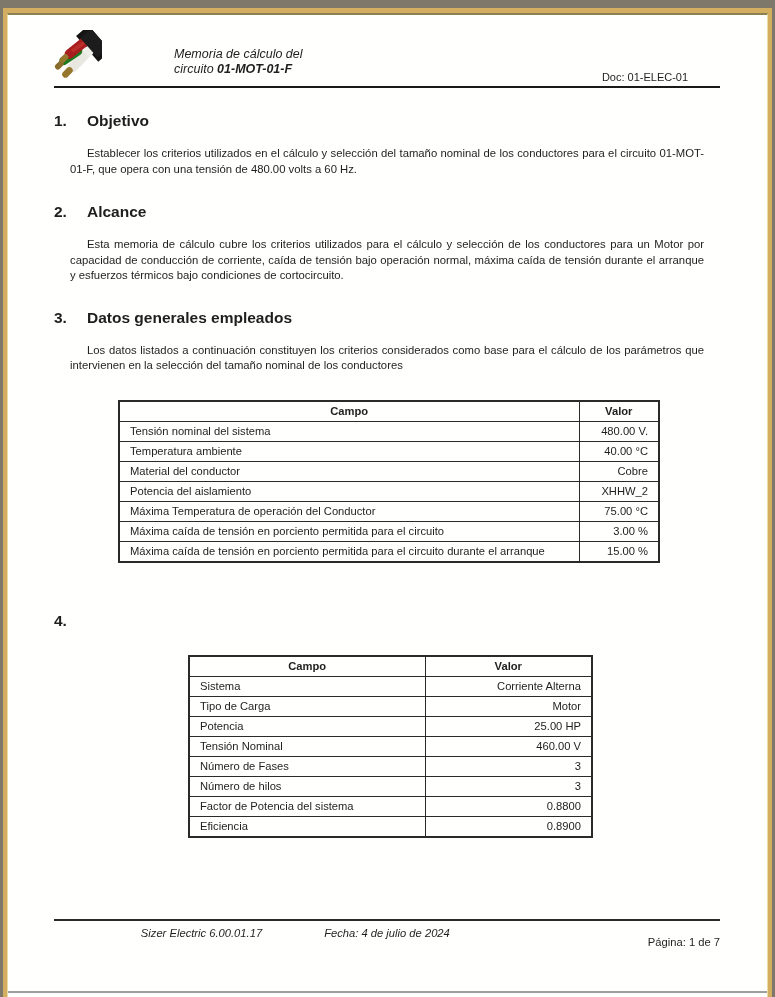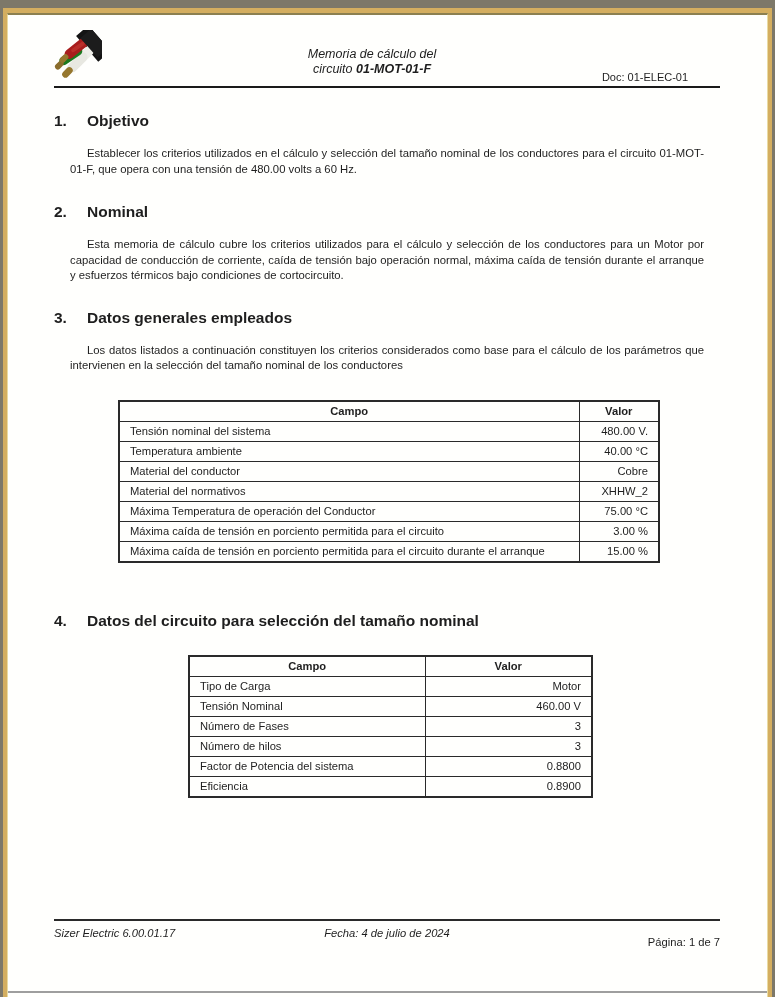--- a/index.html
+++ b/index.html
@@ -7,21 +7,21 @@
   .frame-outer{width:775px;height:997px;box-sizing:border-box;background:#7d7869;padding:8px 3px 0 3px;}
   .frame-gold{width:100%;height:100%;box-sizing:border-box;background:#d4ae60;padding:5px 4px 0 4px;}
   .page{position:relative;width:100%;height:100%;box-sizing:border-box;background:#fffffd;
         border-top:2px solid #8c8050;border-left:1px solid #e9dba2;border-right:1px solid #e9dba2;
         padding:15px 47px 0 46px;overflow:hidden;}
   .scan-line{position:absolute;left:0;right:0;bottom:4px;height:2px;background:#9e9e9e;}
 
   
   .doc-header{display:flex;align-items:flex-start;height:54px;border-bottom:2px solid #1a1a1a;padding-bottom:2px;}
   .logo-box{width:120px;height:54px;}
-  .title-box{flex:1;text-align:center;font-style:italic;font-size:12.5px;line-height:15px;padding-top:17px;}
+  .title-box{flex:1;text-align:left;font-style:italic;font-size:12.5px;line-height:15px;padding-top:17px;}
   .title-box .circuit{font-weight:bold;}
   .doc-box{width:150px;text-align:center;font-size:11px;align-self:flex-end;padding-bottom:1px;}
 
   
   .sec-heading{display:flex;font-size:15.5px;font-weight:bold;margin:0;}
   .sec-heading .num{width:33px;flex:none;}
   .h1{margin-top:24px;}
   .h2{margin-top:26px;}
   .h3{margin-top:25px;}
   .h4{margin-top:49px;}
@@ -36,21 +36,21 @@
   table.data td.val{text-align:right;}
   table.data{border:2px solid #2a2a2a;}
   .table1{margin:26px 0 0 64px;width:540px;}
   .table1 col.c1{width:460px;} .table1 col.c2{width:80px;}
   .table2{margin:25px 0 0 134px;width:403px;}
   .table2 col.c1{width:236px;} .table2 col.c2{width:167px;}
 
   
   .doc-footer{position:absolute;left:46px;right:47px;top:904px;border-top:2px solid #2a2a2a;padding-top:6px;
               display:flex;font-size:11.2px;}
-  .doc-footer .f-left{flex:1;text-align:left;font-style:italic;}
+  .doc-footer .f-left{flex:1;text-align:right;font-style:italic;}
   .doc-footer .f-center{flex:1.2;text-align:center;font-style:italic;}
   .doc-footer .f-right{flex:1;text-align:right;margin-top:9px;}
 </style>
 </head>
 <body>
 
 <div class="frame-outer">
 <div class="frame-gold">
 <div class="page">
 
@@ -82,21 +82,21 @@
   </div>
 
   <h2 class="sec-heading h1">
     <span class="num">1.</span>
     <span>Objetivo</span>
   </h2>
   <p class="body p-after-h">Establecer los criterios utilizados en el cálculo y selección del tamaño nominal de los conductores para el circuito 01-MOT-01-F, que opera con una tensión de 480.00 volts a 60 Hz.</p>
 
   <h2 class="sec-heading h2">
     <span class="num">2.</span>
-    <span>Nominal</span>
+    <span>Alcance</span>
   </h2>
   <p class="body p-after-h">Esta memoria de cálculo cubre los criterios utilizados para el cálculo y selección de los conductores para un Motor por capacidad de conducción de corriente, caída de tensión bajo operación normal, máxima caída de tensión durante el arranque y esfuerzos térmicos bajo condiciones de cortocircuito.</p>
 
   <h2 class="sec-heading h3">
     <span class="num">3.</span>
     <span>Datos generales empleados</span>
   </h2>
   <p class="body p-after-h">Los datos listados a continuación constituyen los criterios considerados como base para el cálculo de los parámetros que intervienen en la selección del tamaño nominal de los conductores</p>
 
   <table class="data table1">
@@ -117,58 +117,65 @@
             </tr>
             <tr>
               <td class="campo">Temperatura ambiente</td>
               <td class="val">40.00 °C</td>
             </tr>
             <tr>
               <td class="campo">Material del conductor</td>
               <td class="val">Cobre</td>
             </tr>
             <tr>
-              <td class="campo">Material del normativos</td>
+              <td class="campo">Potencia del aislamiento</td>
               <td class="val">XHHW_2</td>
             </tr>
             <tr>
               <td class="campo">Máxima Temperatura de operación del Conductor</td>
               <td class="val">75.00 °C</td>
             </tr>
             <tr>
               <td class="campo">Máxima caída de tensión en porciento permitida para el circuito</td>
               <td class="val">3.00 %</td>
             </tr>
             <tr>
               <td class="campo">Máxima caída de tensión en porciento permitida para el circuito durante el arranque</td>
               <td class="val">15.00 %</td>
             </tr>
           </tbody>
   </table>
 
   <h2 class="sec-heading h4">
     <span class="num">4.</span>
-    <span>Datos del circuito para selección del tamaño nominal</span>
   </h2>
 
   <table class="data table2">
     <colgroup>
             <col class="c1">
             <col class="c2">
           </colgroup>
     <thead>
             <tr>
               <th>Campo</th>
               <th>Valor</th>
             </tr>
           </thead>
     <tbody>
             <tr>
+              <td class="campo">Sistema</td>
+              <td class="val">Corriente Alterna</td>
+            </tr>
+            <tr>
               <td class="campo">Tipo de Carga</td>
               <td class="val">Motor</td>
+            </tr>
+            <tr>
+              <td class="campo">Potencia</td>
+              <td class="val">25.00 HP</td>
             </tr>
             <tr>
               <td class="campo">Tensión Nominal</td>
               <td class="val">460.00 V</td>
             </tr>
             <tr>
               <td class="campo">Número de Fases</td>
               <td class="val">3</td>
             </tr>
             <tr>

